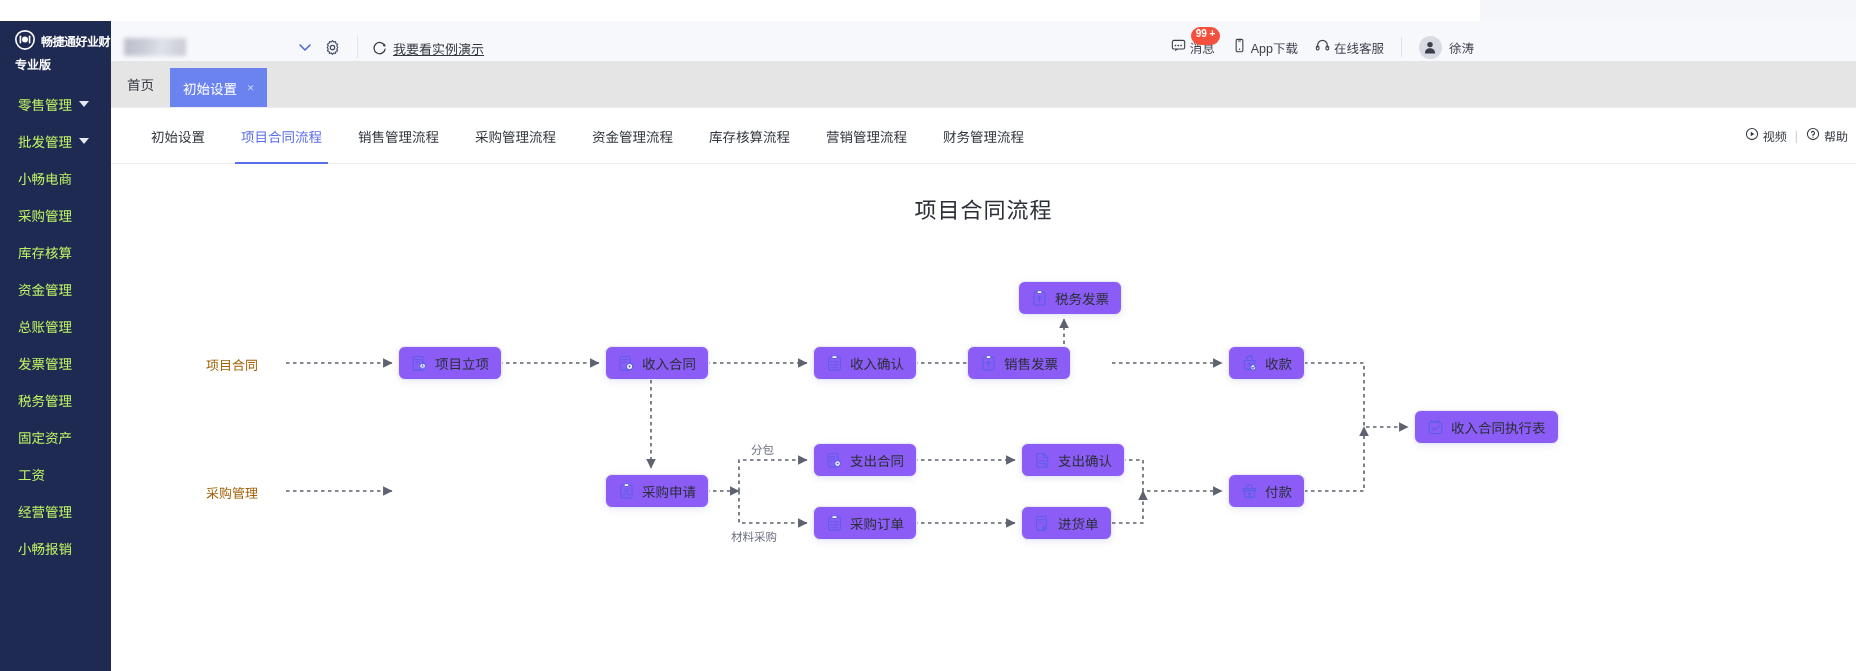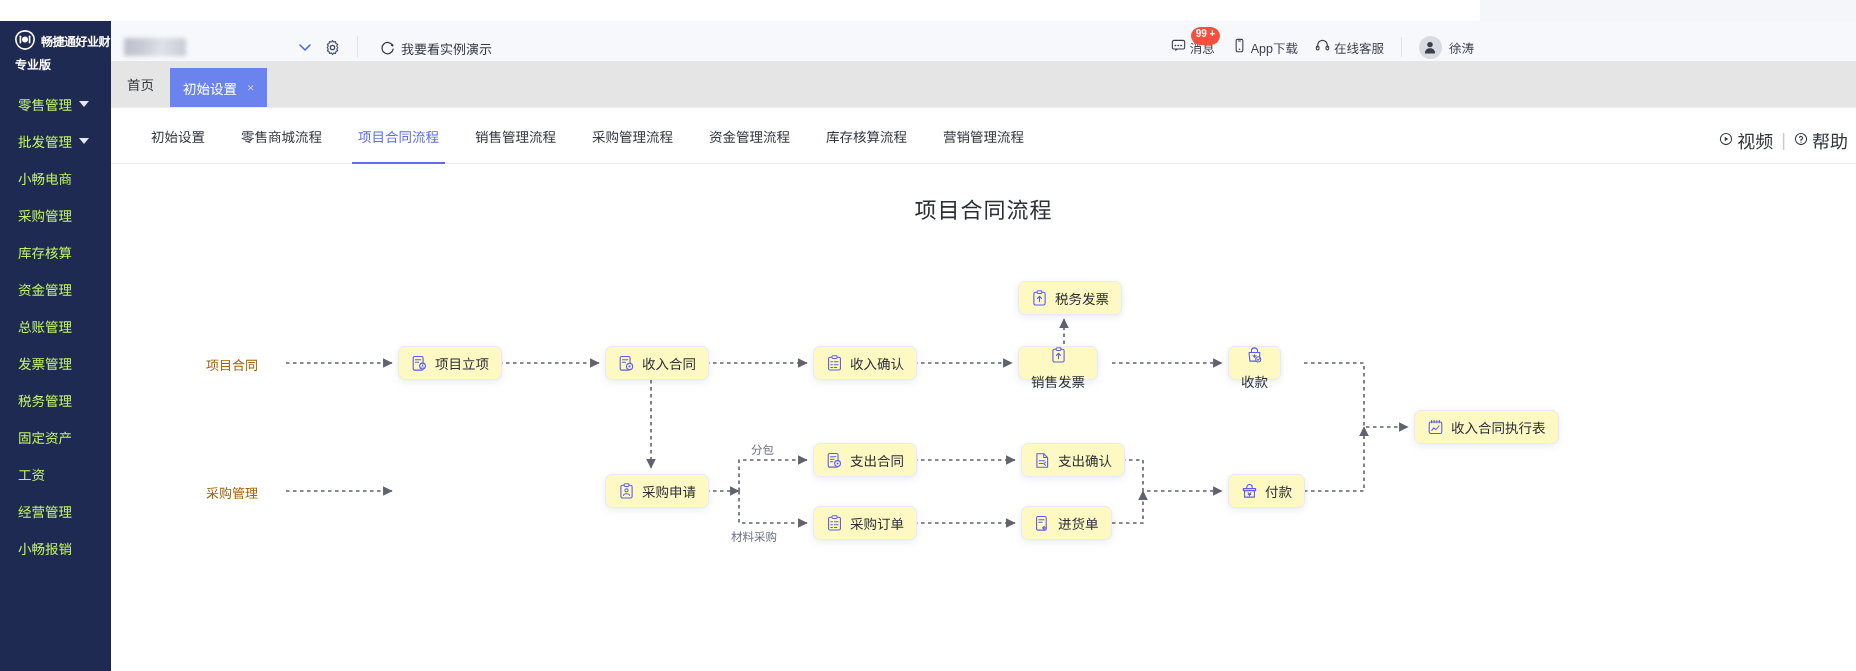--- a/index.html
+++ b/index.html
@@ -51,23 +51,23 @@
     position: absolute; left: 0; top: 30px; width: 285px; height: 1px;
     background: #dfe2ea;
   }
   .chev-down {
     position: absolute; left: 297px; top: 39px; width: 16px; height: 16px;
     color: #4a6ddc;
   }
   .gear-btn { position: absolute; left: 324px; top: 39px; width: 17px; height: 17px; color:#3d4a66; }
   .vdivider { position: absolute; left: 357px; top: 36px; width: 1px; height: 22px; background:#e2e4ec; }
   .demo-link {
-    position: absolute; left: 380px; top: 38px; height: 20px;
+    position: absolute; left: 372px; top: 38px; height: 20px;
     display: flex; align-items: center; gap: 6px;
-    font-size: 13px; color: #32373f; white-space: nowrap; cursor: pointer;
+    font-size: 13px; color: #32373f; white-space: nowrap; cursor: pointer; text-decoration: underline;
   }
   .demo-icon { width: 15px; height: 15px; color:#32373f; }
 
   
   .hdr-right {
     position: absolute; right: 0; top: 32px; height: 30px;
     display: flex; align-items: center; gap: 17px; padding-right: 6px;
   }
   .hdr-item {
     position: relative; display: flex; align-items: center; gap: 4px;
@@ -129,40 +129,40 @@
     padding: 0 18px; font-size: 13.5px; color: #32373f; cursor:pointer;
     white-space: nowrap;
   }
   .subnav-item.active { color: #5b6ee8; }
   .subnav-item.active::after {
     content:""; position:absolute; left: 12px; right: 12px; bottom: 0;
     height: 2px; background: #5b6ee8;
   }
   .subnav-right {
     position: absolute; right: 8px; top: 19px; display:flex; align-items:center;
-    gap: 8px; font-size: 18px; color: #32373f;
+    gap: 8px; font-size: 12px; color: #32373f;
   }
   .subnav-right .lk { display:flex; align-items:center; gap:4px; cursor:pointer; }
   .subnav-right .sep { color:#c9ccd6; }
 
   
   .canvas {
     position: absolute; left: 111px; top: 164px; width: 1745px; height: 507px;
     background: #ffffff; overflow: hidden;
   }
   .page-title {
     position: absolute; left: 0; right: 0; top: 28px; text-align: center;
     font-size: 22px; color: #2b2f38; letter-spacing: 1px; font-weight: 400;
   }
 
   
   .graph { position: absolute; left: 0; top: 0; width: 1745px; height: 507px; }
   .node {
     position: absolute; height: 34px; border-radius: 7px;
-    background: #fef9c3; border: 1px solid #e8eaf4;
+    background: #8b5cf6; border: 1px solid #e8eaf4;
     box-shadow: 0 2px 7px rgba(90,100,170,.13);
     display: flex; align-items: center; gap: 7px;
     padding: 0 12px; cursor: pointer; white-space: nowrap;
   }
   .node .nlabel { font-size: 13.5px; color: #2b2f38; }
   .node .nicon { width: 17px; height: 17px; flex: 0 0 17px; color: #5b5fe8; }
 
   .rowlabel {
     position: absolute; font-size: 13px; color: #a16207; white-space: nowrap;
   }
@@ -322,40 +322,40 @@
     <div class="tab-active">
       <span>初始设置</span>
       <span class="tab-close">×</span>
     </div>
   </div>
 
   <div class="subnav">
     <div class="subnav-item">
       <span>初始设置</span>
       </div>
-    <div class="subnav-item">
-      <span>零售商城流程</span>
-      </div>
     <div class="subnav-item active">
       <span>项目合同流程</span>
       </div>
     <div class="subnav-item">
       <span>销售管理流程</span>
       </div>
     <div class="subnav-item">
       <span>采购管理流程</span>
       </div>
     <div class="subnav-item">
       <span>资金管理流程</span>
       </div>
     <div class="subnav-item">
       <span>库存核算流程</span>
       </div>
     <div class="subnav-item">
       <span>营销管理流程</span>
+      </div>
+    <div class="subnav-item">
+      <span>财务管理流程</span>
       </div>
 
     <div class="subnav-right">
       <span class="lk">
         <span>
           <svg viewBox="0 0 16 16" width="14" height="14" fill="none">
             <circle cx="8" cy="8" r="6.4" stroke="currentColor" stroke-width="1.2"></circle>
             <path d="M6.6 5.4 L10.6 8 L6.6 10.6 Z" fill="currentColor"></path>
           </svg>
         </span>
@@ -471,32 +471,32 @@
         <span class="nicon">
           <svg viewBox="0 0 20 20" width="17" height="17" fill="none">
             <rect x="3.4" y="2.6" width="13.2" height="15" rx="1.8" stroke="currentColor" stroke-width="1.3"></rect>
             <rect x="7.2" y="1" width="5.6" height="3" rx="1" stroke="currentColor" stroke-width="1.2" fill="#fff"></rect>
             <path d="M10 13.6 L10 7.6 M7.6 9.8 L10 7.4 L12.4 9.8" stroke="currentColor" stroke-width="1.35" stroke-linecap="round" stroke-linejoin="round"></path>
           </svg>
         </span>
         <span class="nlabel">税务发票</span>
       </div>
 
-      <div class="node" style="left:907px; top:182px;flex-direction:column;">
+      <div class="node" style="left:856px; top:182px;">
         <span class="nicon">
           <svg viewBox="0 0 20 20" width="17" height="17" fill="none">
             <rect x="3.4" y="2.6" width="13.2" height="15" rx="1.8" stroke="currentColor" stroke-width="1.3"></rect>
             <rect x="7.2" y="1" width="5.6" height="3" rx="1" stroke="currentColor" stroke-width="1.2" fill="#fff"></rect>
             <path d="M10 13.6 L10 7.6 M7.6 9.8 L10 7.4 L12.4 9.8" stroke="currentColor" stroke-width="1.35" stroke-linecap="round" stroke-linejoin="round"></path>
           </svg>
         </span>
         <span class="nlabel">销售发票</span>
       </div>
 
-      <div class="node" style="left:1117px; top:182px;flex-direction:column;">
+      <div class="node" style="left:1117px; top:182px;">
         <span class="nicon">
           <svg viewBox="0 0 20 20" width="17" height="17" fill="none">
             <path d="M3.6 6.4 L16.4 6.4 L15.4 16.6 L4.6 16.6 Z" stroke="currentColor" stroke-width="1.3" stroke-linejoin="round"></path>
             <path d="M6.4 6.4 L6.4 4.6 A3.6 3.6 0 0 1 13.6 4.6 L13.6 6.4" stroke="currentColor" stroke-width="1.3"></path>
             <path d="M8.2 10 L10 12 L11.8 10 M10 12 L10 9" stroke="currentColor" stroke-width="1.2" stroke-linecap="round"></path>
             <circle cx="14.4" cy="14.6" r="3" fill="#fff" stroke="currentColor" stroke-width="1.2"></circle>
             <path d="M13 14.6 L14.1 15.8 L16 13.6" stroke="currentColor" stroke-width="1.2" stroke-linecap="round" stroke-linejoin="round"></path>
           </svg>
         </span>
         <span class="nlabel">收款</span>

